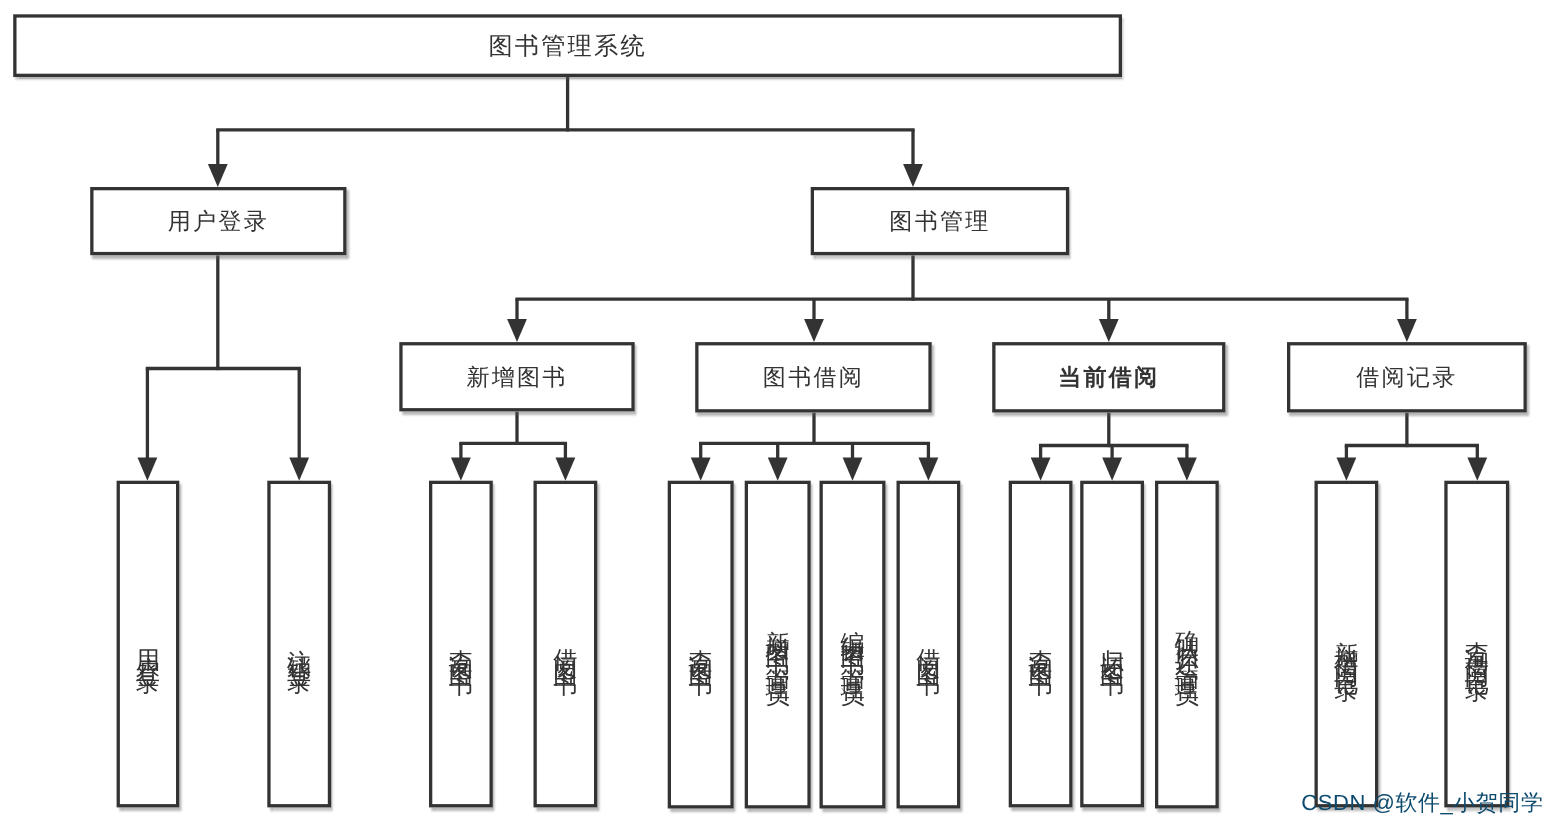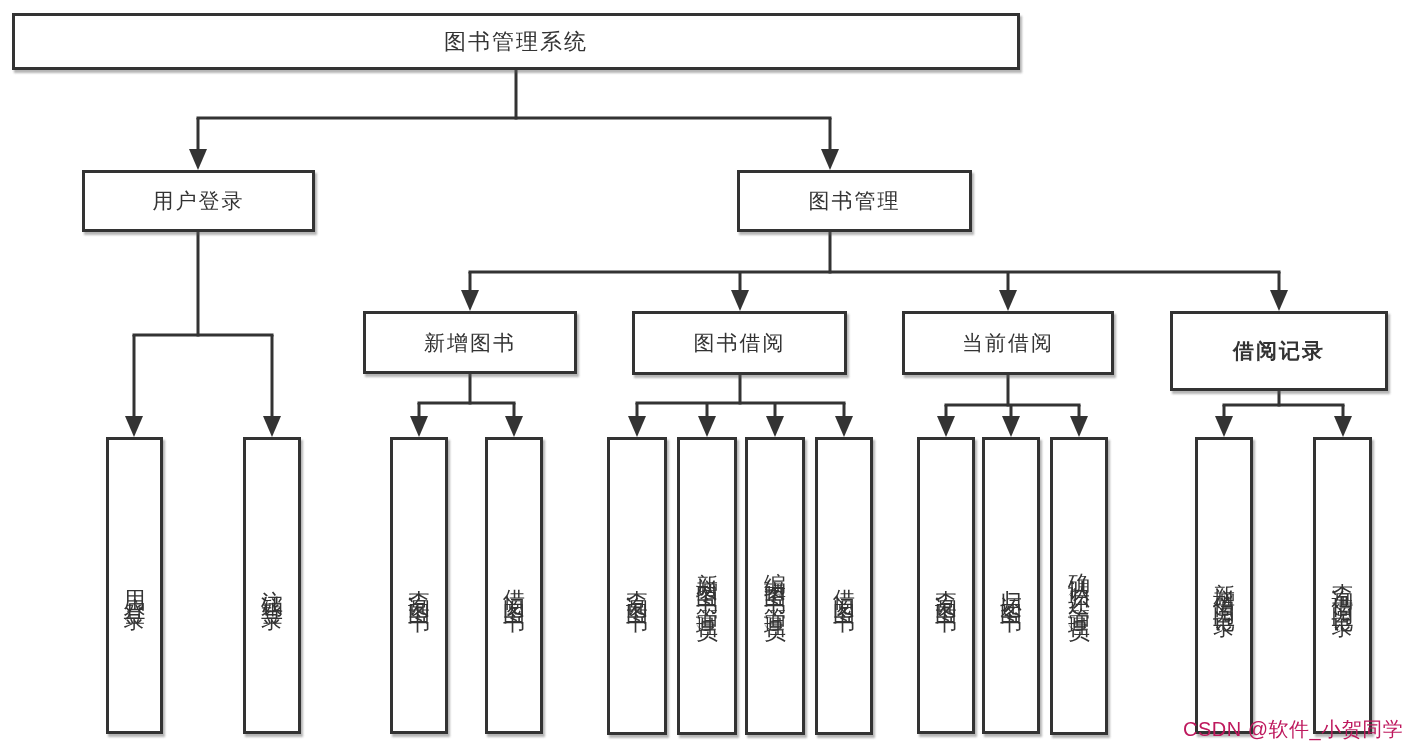--- a/index.html
+++ b/index.html
@@ -40,21 +40,21 @@
     font-size: 22px;
     letter-spacing: 7px;
     line-height: 1;
   }
   .watermark {
     position: absolute;
     left: 1183px;
     top: 716px;
     width: 222px;
     font-size: 20px;
-    color: #be185d;
+    color: #0c4a6e;
     z-index: 3;
     white-space: nowrap;
     letter-spacing: 0.5px;
   }
 </style>
 </head>
 <body>
 
 <div class="canvas">
 
@@ -137,24 +137,24 @@
   <div class="node hnode" style="left:712px; top:170px; width:235px; height:62px;margin-left:25px;">
     <span>图书管理</span>
   </div>
 
   <div class="node hnode" style="left:363px; top:311px; width:214px; height:63px;">
     <span>新增图书</span>
   </div>
   <div class="node hnode" style="left:632px; top:311px; width:215px; height:64px;">
     <span>图书借阅</span>
   </div>
-  <div class="node hnode" style="left:902px; top:311px; width:212px; height:64px;">
+  <div class="node hnode" style="left:902px; top:311px; width:212px; height:64px;font-weight:bold;">
     <span>当前借阅</span>
   </div>
-  <div class="node hnode" style="left:1170px; top:311px; width:218px; height:80px;font-weight:bold;">
+  <div class="node hnode" style="left:1170px; top:311px; width:218px; height:64px;">
     <span>借阅记录</span>
   </div>
 
   <div class="node vnode" style="left:106px; top:437px; width:57px; height:297px;">
     <span>用户登录</span>
   </div>
   <div class="node vnode" style="left:243px; top:437px; width:58px; height:297px;">
     <span>注销登录</span>
   </div>
 

